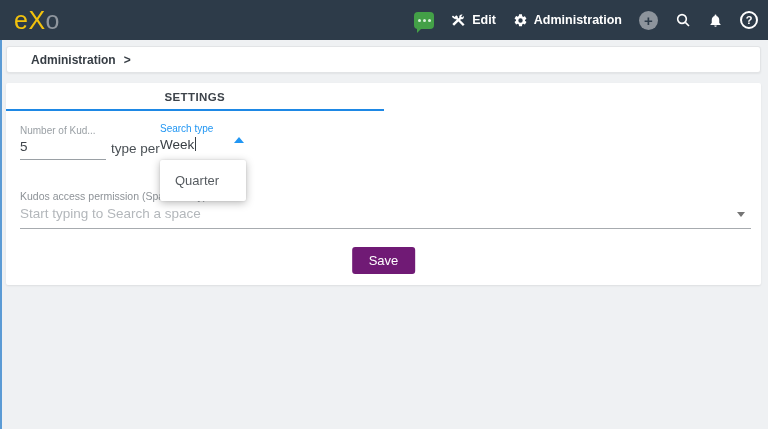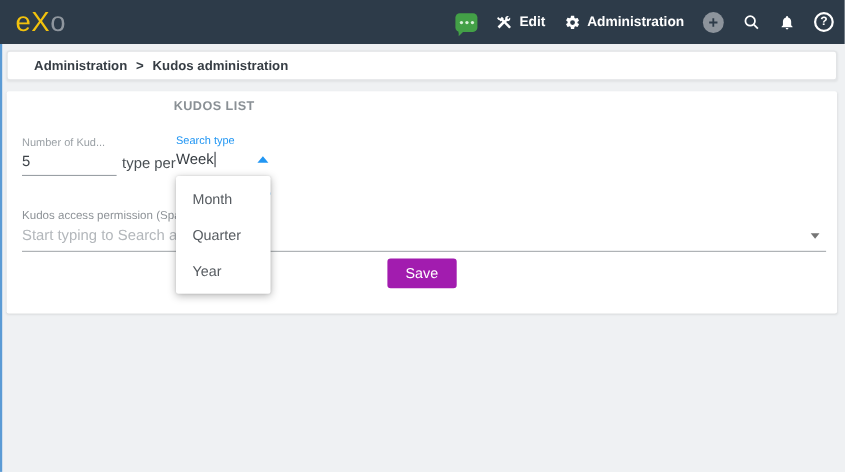--- a/index.html
+++ b/index.html
@@ -83,21 +83,21 @@
   .field-number input {
     width:86px; border:none; outline:none; background:transparent;
     border-bottom:1px solid #9aa0a5; font-size:13.5px; color:#3f444a;
     padding:3px 0 5px; font-family:inherit;
   }
   .inline-text { position:absolute; left:105px; top:30px; font-size:13.5px; color:#4a5055; }
 
   .field-period { position:absolute; left:154px; top:12px; width:86px; cursor:text; }
   .field-period .field-label { color:#2196f3; }
   .period-value-row {
-    display:flex; align-items:center; border-bottom:2px solid #2196f3;
+    display:flex; align-items:flex-start; border-bottom:2px solid #2196f3;
     padding:3px 2px 23px 0; position:relative;
   }
   .period-value { font-size:13.5px; color:#373d43; }
   .text-caret { width:1px; height:14px; background:#373d43; display:inline-block; margin-left:1px; }
   .arrow-up {
     margin-left:auto; width:0; height:0;
     border-left:5px solid transparent; border-right:5px solid transparent;
     border-bottom:6px solid #2196f3; cursor:pointer;
   }
 
@@ -120,22 +120,22 @@
     padding:4px 18px 7px 0; font-family:inherit;
   }
   .field-access input::placeholder { color:#b3b7bb; opacity:1; }
   .arrow-down {
     position:absolute; right:6px; top:22px; width:0; height:0;
     border-left:4.5px solid transparent; border-right:4.5px solid transparent;
     border-top:5px solid #757575; cursor:pointer;
   }
 
   .save-button {
-    position:absolute; left:50%; transform:translateX(-50%); top:124px;
-    background:#a21caf; color:#ffffff; border:none; border-radius:3px;
+    position:absolute; left:50%; transform:translateX(-50%); top:136px;
+    background:#701a75; color:#ffffff; border:none; border-radius:3px;
     font-size:13px; padding:6px 17px; cursor:pointer; font-family:inherit;
   }
 </style>
 </head>
 <body>
 
 <div class="left-edge"></div>
 
 <header class="topbar">
   <div class="logo">
@@ -189,27 +189,26 @@
     <div class="tb-item">
       <span class="help-circle">?</span>
     </div>
 
   </div>
 </header>
 
 <nav class="breadcrumb-card">
   <span class="crumb">Administration</span>
   <span class="sep">&gt;</span>
-  <span class="crumb">Kudos administration</span>
 </nav>
 
 <section class="content-card">
 
   <div class="tabs">
-    <div class="tab">KUDOS LIST</div>
+    <div class="tab active">SETTINGS</div>
   </div>
 
   <div class="form-area">
 
     <div class="field-number">
       <div class="field-label">Number of Kud...</div>
       <input type="text" value="5" style="">
     </div>
 
     <div class="inline-text">type per</div>
@@ -217,23 +216,21 @@
     <div class="field-period">
       <div class="field-label">Search type</div>
       <div class="period-value-row">
         <span class="period-value">Week</span>
         <span class="text-caret"></span>
         <span class="arrow-up"></span>
       </div>
     </div>
 
     <div class="select-menu">
-      <div class="opt">Month</div>
       <div class="opt">Quarter</div>
-      <div class="opt">Year</div>
     </div>
 
     <div class="field-access">
       <div class="access-label">Kudos access permission (Spaces only)</div>
       <input type="text" placeholder="Start typing to Search a space" style="">
       <span class="arrow-down"></span>
     </div>
 
     <button class="save-button">Save</button>
 

